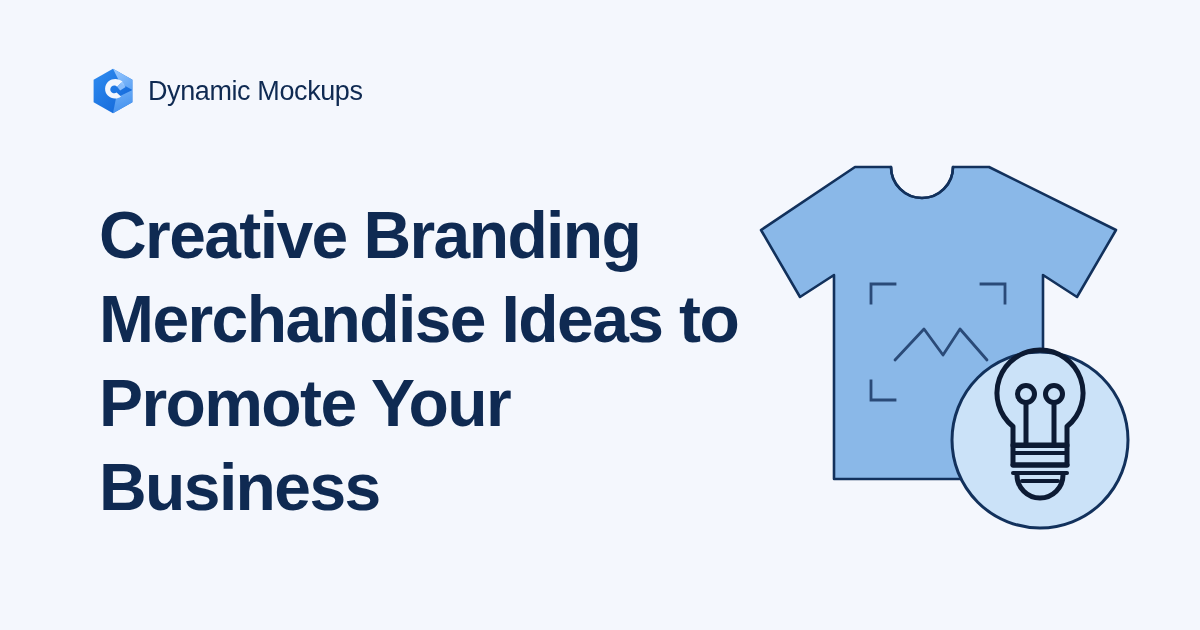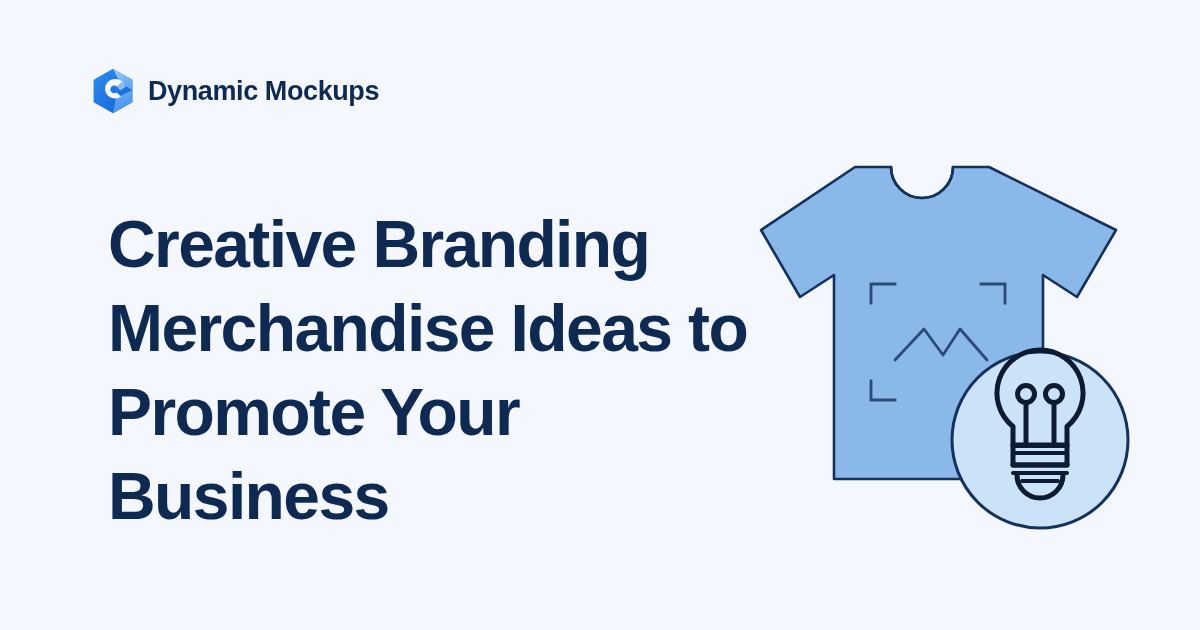--- a/index.html
+++ b/index.html
@@ -30,34 +30,34 @@
     gap: 14px;
   }
   .brand-mark {
     width: 42px;
     height: 46px;
     display: block;
     flex: none;
   }
   .brand-name {
     font-size: 27px;
-    font-weight: 700;
+    font-weight: 400;
     letter-spacing: -0.4px;
     color: #0f2a52;
     white-space: nowrap;
     line-height: 1;
   }
 
   
   .headline {
     position: absolute;
     left: 92px;
     top: 186px;
     width: 660px;
-    margin: 16px;
+    margin: 7px;
     font-size: 66px;
     font-weight: 700;
     line-height: 1.275;
     letter-spacing: -1.6px;
     color: #0f2a52;
   }
 
   
   .illustration {
     position: absolute;

